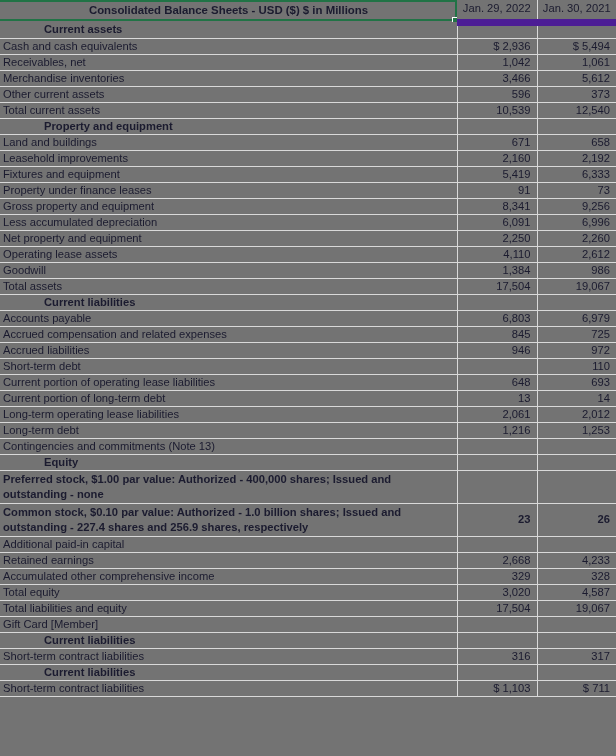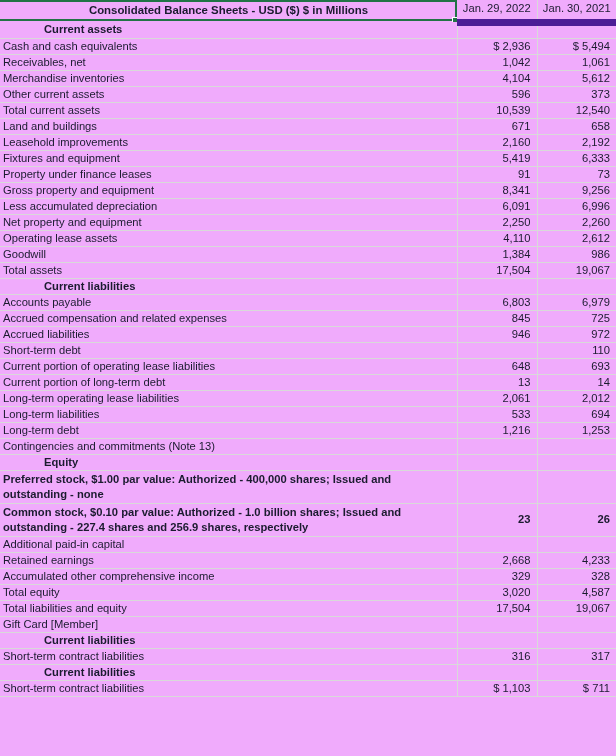--- a/index.html
+++ b/index.html
@@ -11,21 +11,21 @@
     width: 616px;
     height: 756px;
     overflow: hidden;
     font-family: "Liberation Sans", sans-serif;
     color: #1b1b2f;
   }
   #sheet {
     width: 616px;
     height: 756px;
     position: relative;
-    background: #f0abfc;
+    background: #737373;
   }
   table.grid {
     border-collapse: collapse;
     width: 616px;
     table-layout: fixed;
     font-size: 11.2px;
   }
   table.grid col.c-label { width: 457px; }
   table.grid col.c-v1 { width: 80px; }
   table.grid col.c-v2 { width: 79px; }
@@ -134,34 +134,39 @@
           <td class="num">$ 2,936</td>
           <td class="num last">$ 5,494</td>
         </tr>
         <tr class="row">
           <td class="label">Receivables, net</td>
           <td class="num">1,042</td>
           <td class="num last">1,061</td>
         </tr>
         <tr class="row">
           <td class="label">Merchandise inventories</td>
-          <td class="num">4,104</td>
+          <td class="num">3,466</td>
           <td class="num last">5,612</td>
         </tr>
         <tr class="row">
           <td class="label">Other current assets</td>
           <td class="num">596</td>
           <td class="num last">373</td>
         </tr>
         <tr class="row">
           <td class="label">Total current assets</td>
           <td class="num">10,539</td>
           <td class="num last">12,540</td>
         </tr>
         <tr class="row">
+          <td class="label bold">Property and equipment</td>
+          <td class="num bold"></td>
+          <td class="num last bold"></td>
+        </tr>
+        <tr class="row">
           <td class="label">Land and buildings</td>
           <td class="num">671</td>
           <td class="num last">658</td>
         </tr>
         <tr class="row">
           <td class="label">Leasehold improvements</td>
           <td class="num">2,160</td>
           <td class="num last">2,192</td>
         </tr>
         <tr class="row">
@@ -236,25 +241,20 @@
         </tr>
         <tr class="row">
           <td class="label">Current portion of long-term debt</td>
           <td class="num">13</td>
           <td class="num last">14</td>
         </tr>
         <tr class="row">
           <td class="label">Long-term operating lease liabilities</td>
           <td class="num">2,061</td>
           <td class="num last">2,012</td>
-        </tr>
-        <tr class="row">
-          <td class="label">Long-term liabilities</td>
-          <td class="num">533</td>
-          <td class="num last">694</td>
         </tr>
         <tr class="row">
           <td class="label">Long-term debt</td>
           <td class="num">1,216</td>
           <td class="num last">1,253</td>
         </tr>
         <tr class="row">
           <td class="label">Contingencies and commitments (Note 13)</td>
           <td class="num"></td>
           <td class="num last"></td>

